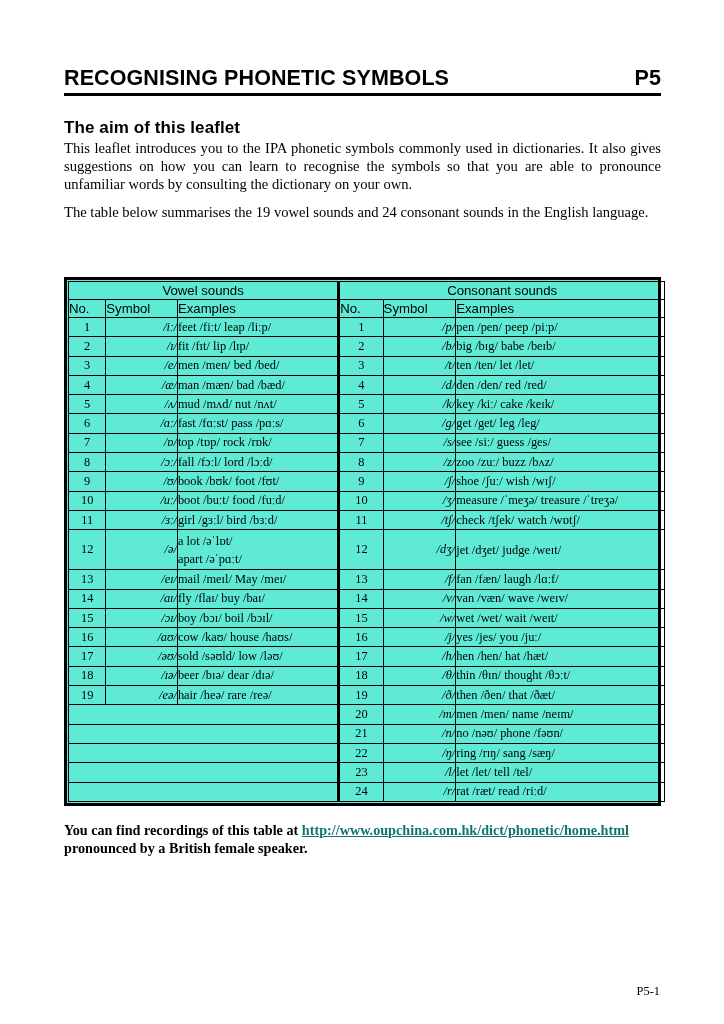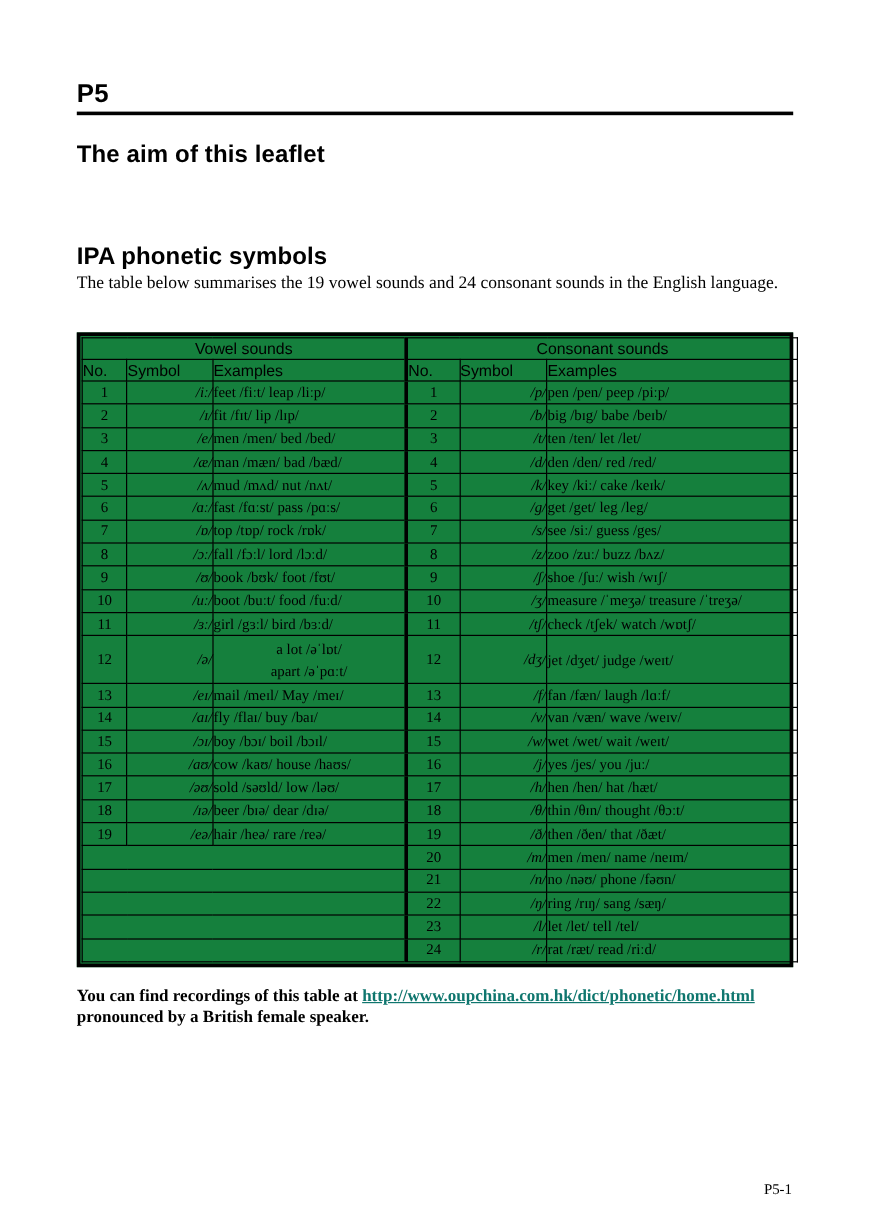--- a/index.html
+++ b/index.html
@@ -32,21 +32,21 @@
     letter-spacing: 0.1px;
   }
   .title-main { white-space: nowrap; }
   .title-code { white-space: nowrap; }
 
   
   .sec { position: absolute; left: 64px; width: 597px; }
   .sec-head {
     font-family: "Liberation Sans", "DejaVu Sans", sans-serif;
     font-weight: bold;
-    font-size: 20px;
+    font-size: 17px;
     margin: 0 0 1px 0;
     letter-spacing: 0.1px;
   }
   .sec-body {
     font-size: 14.6px;
     line-height: 18.2px;
     text-align: justify;
     text-justify: inter-word;
     margin: 0;
   }
@@ -69,21 +69,21 @@
   table.ipa td, table.ipa th {
     border: 1px solid #000;
     padding: 0;
     vertical-align: middle;
     font-weight: normal;
   }
   
   .frame-outer {
     border: 3px solid #000;
     padding: 1px;
-    background: #15803d;
+    background: #5eead4;
   }
 
   .grp-head {
     font-family: "Liberation Sans", "DejaVu Sans", sans-serif;
     font-weight: bold;
     font-size: 13.2px;
     text-align: center;
     height: 17px;
     line-height: 17px;
   }
@@ -99,21 +99,21 @@
 
   td.no   { text-align: center; height: 19.3px; }
   td.sym  { text-align: right; height: 19.3px; font-style: italic; }
   td.ex   { text-align: left; height: 19.3px; padding-left: 9px; white-space: nowrap; }
 
   td.tall { height: 40px; vertical-align: top; padding-top: 1px; }
   td.tall.ex { padding-top: 1px; line-height: 18px; }
 
   td.blank { height: 19.3px; }
 
-  .exline { display: block; text-align: center; }
+  .exline { display: block; }
 
   
   .note {
     position: absolute;
     left: 64px; top: 822px; width: 600px;
     font-size: 14.2px;
     line-height: 17.5px;
     font-weight: bold;
   }
   .note a {
@@ -126,29 +126,30 @@
     font-size: 12.4px;
     margin-left: 40px;
   }
 </style>
 </head>
 <body>
 
 <div class="page">
 
   <div class="title-bar">
+    <span class="title-main">RECOGNISING PHONETIC SYMBOLS</span>
     <span class="title-code">P5</span>
   </div>
 
   <div class="sec" id="aim-section">
     <h2 class="sec-head">The aim of this leaflet</h2>
+    <p class="sec-body">This leaflet introduces you to the IPA phonetic symbols commonly used in dictionaries. It also gives suggestions on how you can learn to recognise the symbols so that you are able to pronounce unfamiliar words by consulting the dictionary on your own.</p>
   </div>
 
   <div class="sec" id="ipa-section">
-    <h2 class="sec-head">IPA phonetic symbols</h2>
     <p class="sec-body">The table below summarises the 19 vowel sounds and 24 consonant sounds in the English language.</p>
   </div>
 
   <div class="table-wrap">
     <div class="frame-outer">
       <table class="ipa">
         <colgroup>
           <col style="width:37px">
           <col style="width:71px">
           <col style="width:160px">

